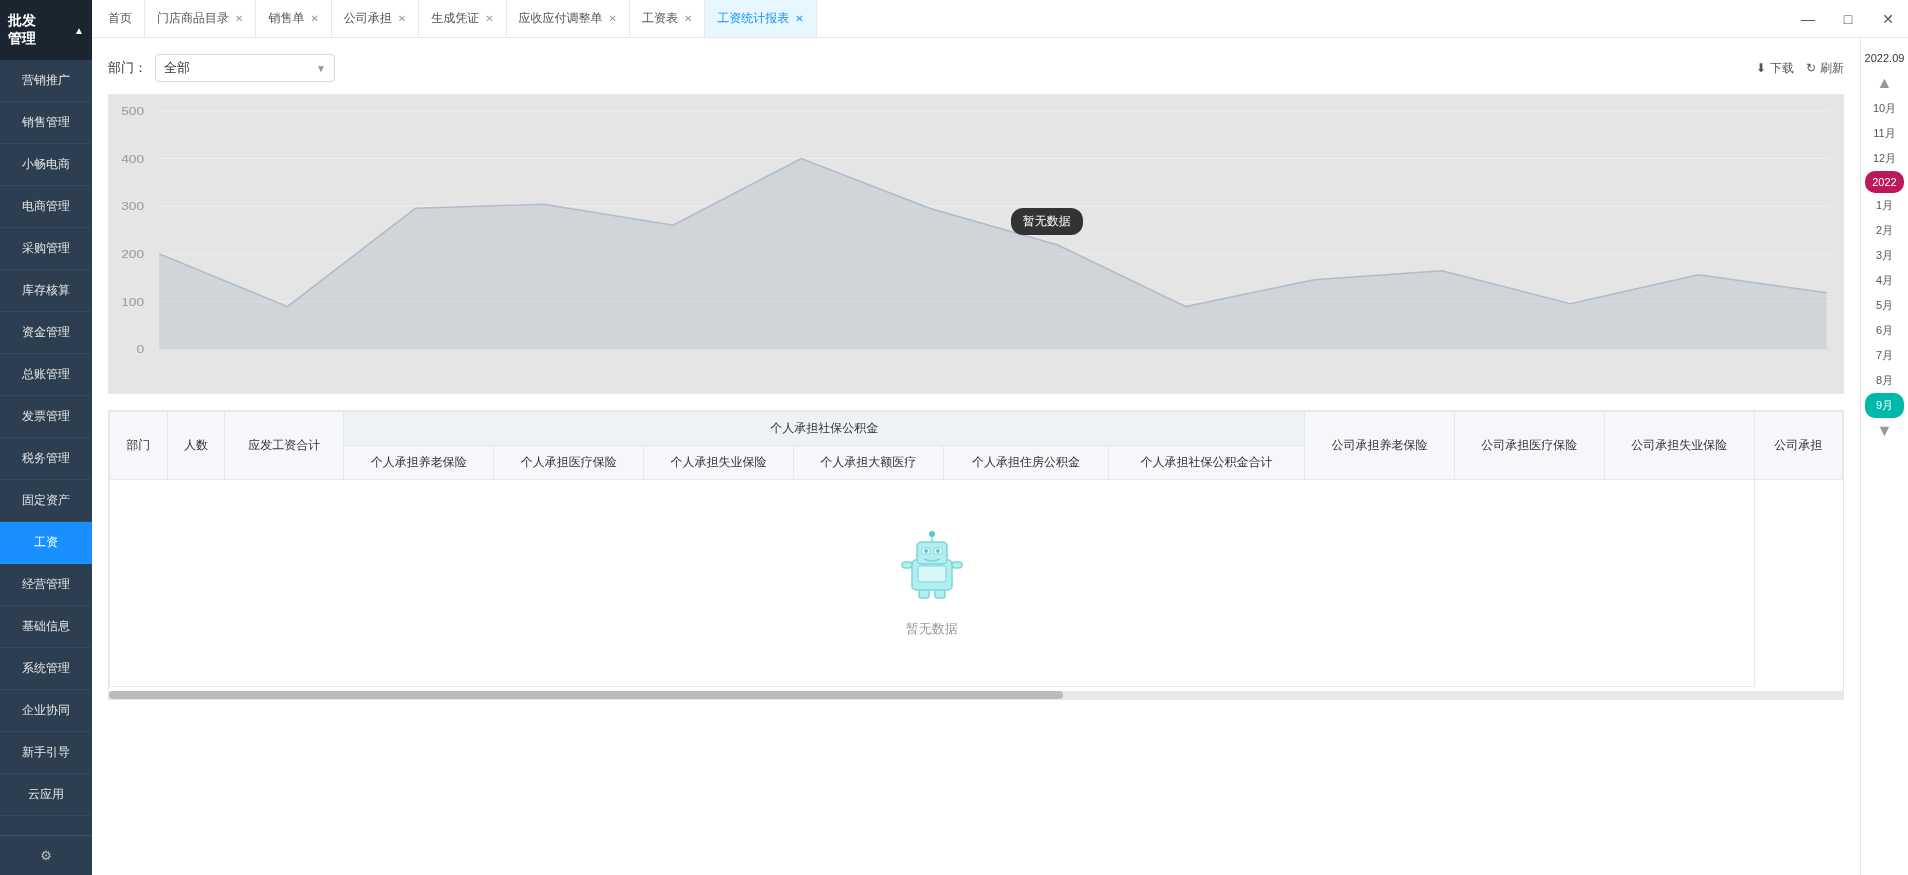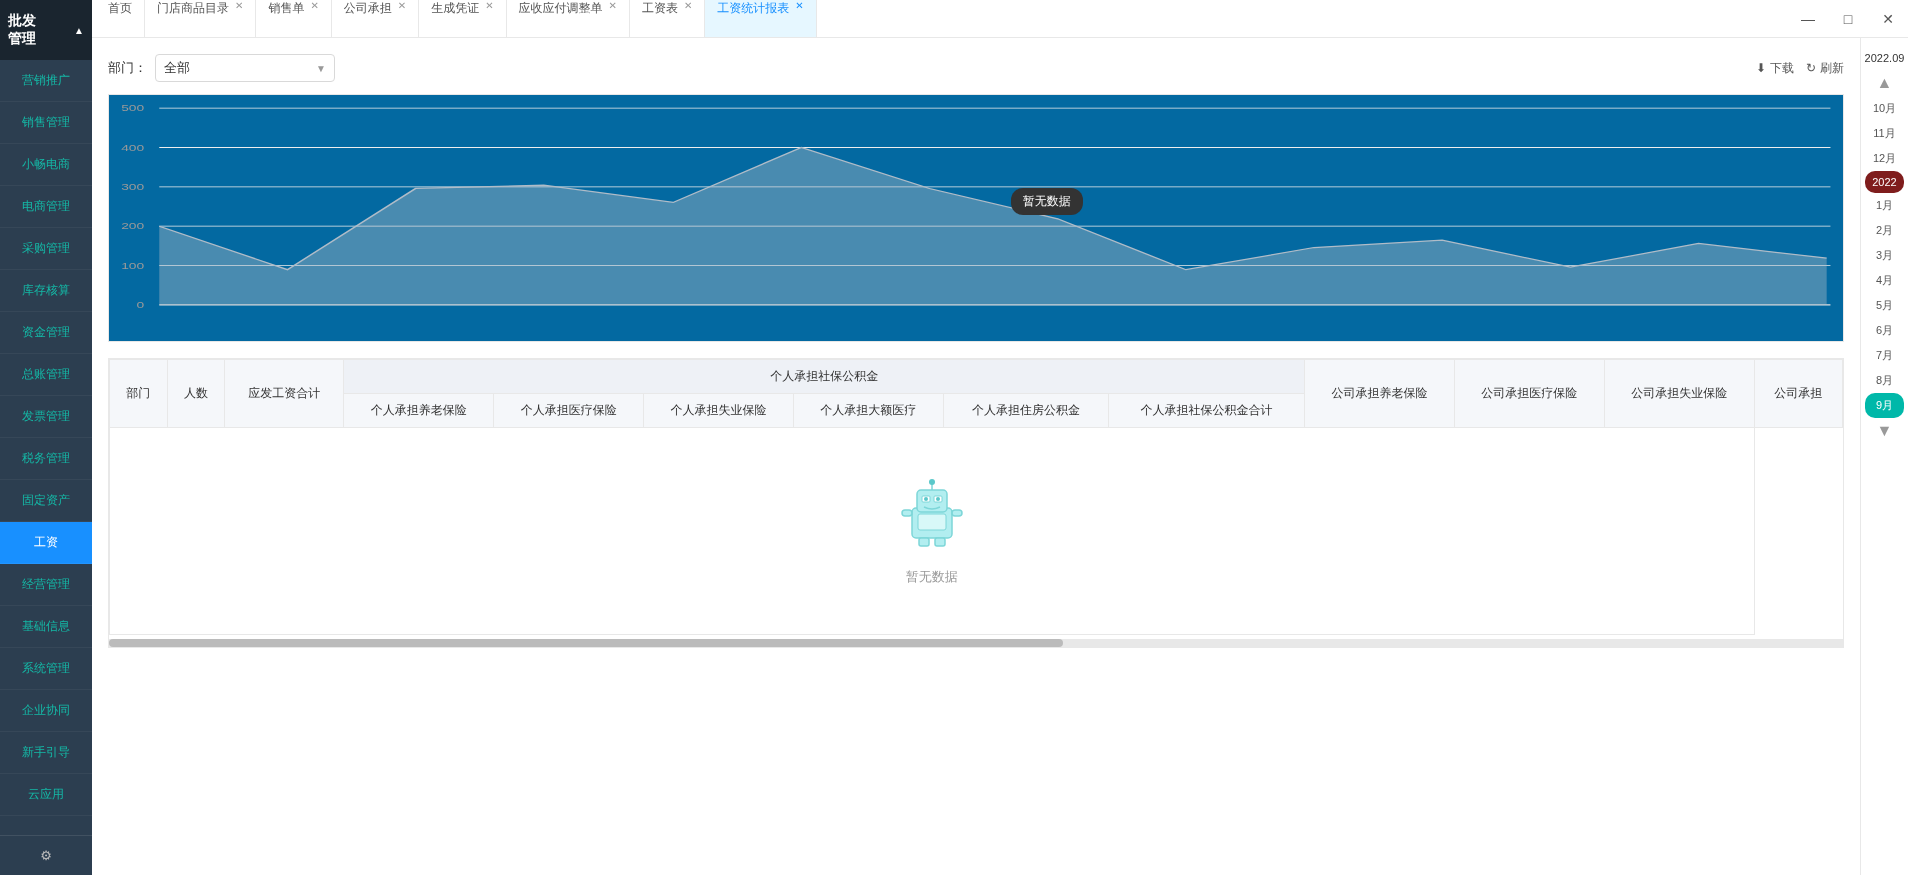--- a/index.html
+++ b/index.html
@@ -25,21 +25,21 @@
       align-items: center;
       justify-content: space-between;
       cursor: pointer;
       gap: 36px;
     }
     .sidebar-header .arrow { font-size: 10px; }
     .sidebar-item {
       padding: 12px 8px;
       text-align: center;
       font-size: 12px;
-      color: #14b8a6;
+      color: #e5e5e5;
       cursor: pointer;
       border-bottom: 1px solid rgba(255,255,255,0.05);
     }
     .sidebar-item.active { background: #1890ff; color: #fff; }
     .sidebar-footer {
       margin-top: auto;
       padding: 12px 8px;
       text-align: center;
       color: #bbb;
       cursor: pointer;
@@ -61,20 +61,21 @@
       border-bottom: 1px solid #e8e8e8;
       display: flex;
       align-items: center;
       height: 38px;
       padding: 0 4px;
       flex-shrink: 0;
       overflow: hidden;
     }
     .tab {
       display: flex;
+      align-items: center;
       padding: 0 12px;
       height: 38px;
       font-size: 12px;
       color: #555;
       cursor: pointer;
       white-space: nowrap;
       border-right: 1px solid #e8e8e8;
       gap: 6px;
     }
     .tab.active { background: #e6f7ff; color: #1890ff; font-weight: 500; }
@@ -151,23 +152,23 @@
       color: #555;
       cursor: pointer;
       display: flex;
       align-items: center;
       gap: 4px;
     }
 
     
     .chart-container {
       position: relative;
-      height: 248px;
+      height: 300px;
       border: 1px solid #e8e8e8;
-      background: #0369a1;
+      background: #e5e5e5;
       margin-bottom: 16px;
       overflow: hidden;
     }
     .chart-svg { width: 100%; height: 100%; }
 
     
     .chart-tooltip {
       position: absolute;
       top: 38%;
       left: 52%;
@@ -255,21 +256,21 @@
       white-space: nowrap;
     }
     .date-month-item.active {
       background: #00b8a9;
       color: #fff;
       border-radius: 10px;
       margin: 0 20px;
       width: calc(100% - 8px);
     }
     .date-month-item.year-active {
-      background: #7f1d1d;
+      background: #be185d;
       color: #fff;
       border-radius: 10px;
       margin: 0 4px;
       width: calc(100% - 8px);
     }
     .date-nav-btn {
       font-size: 16px;
       color: #999;
       cursor: pointer;
       padding: 4px;

